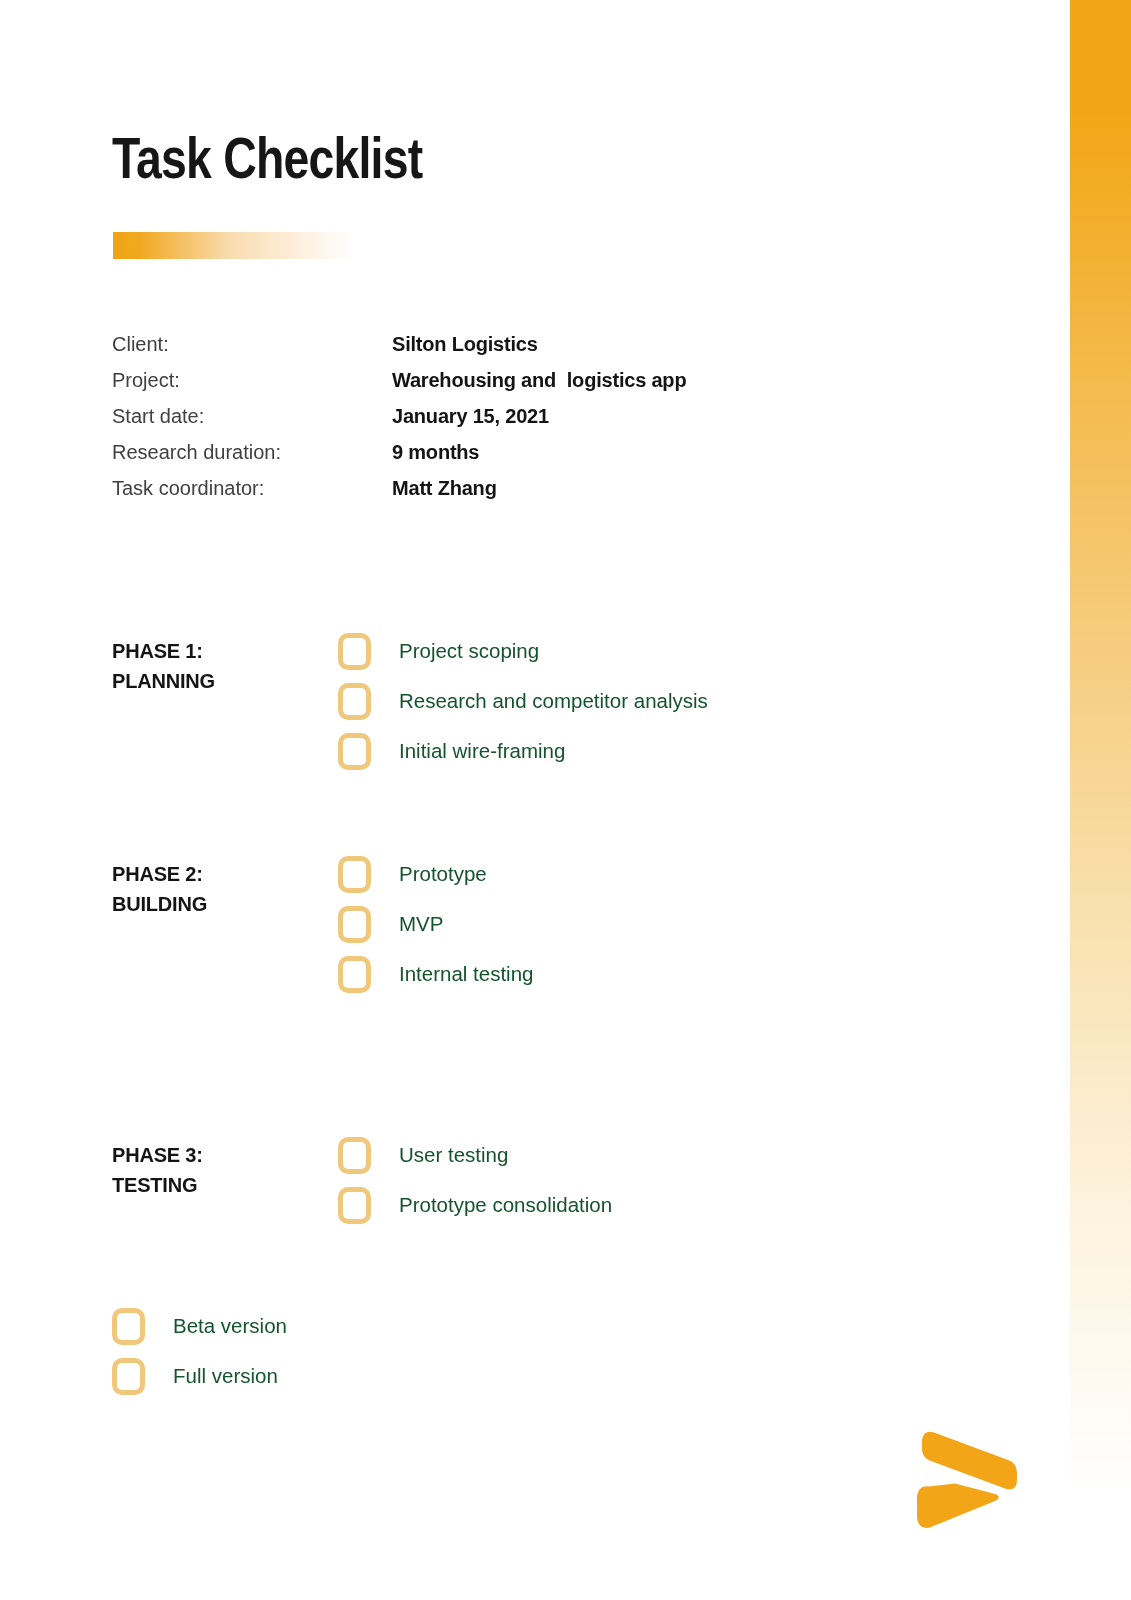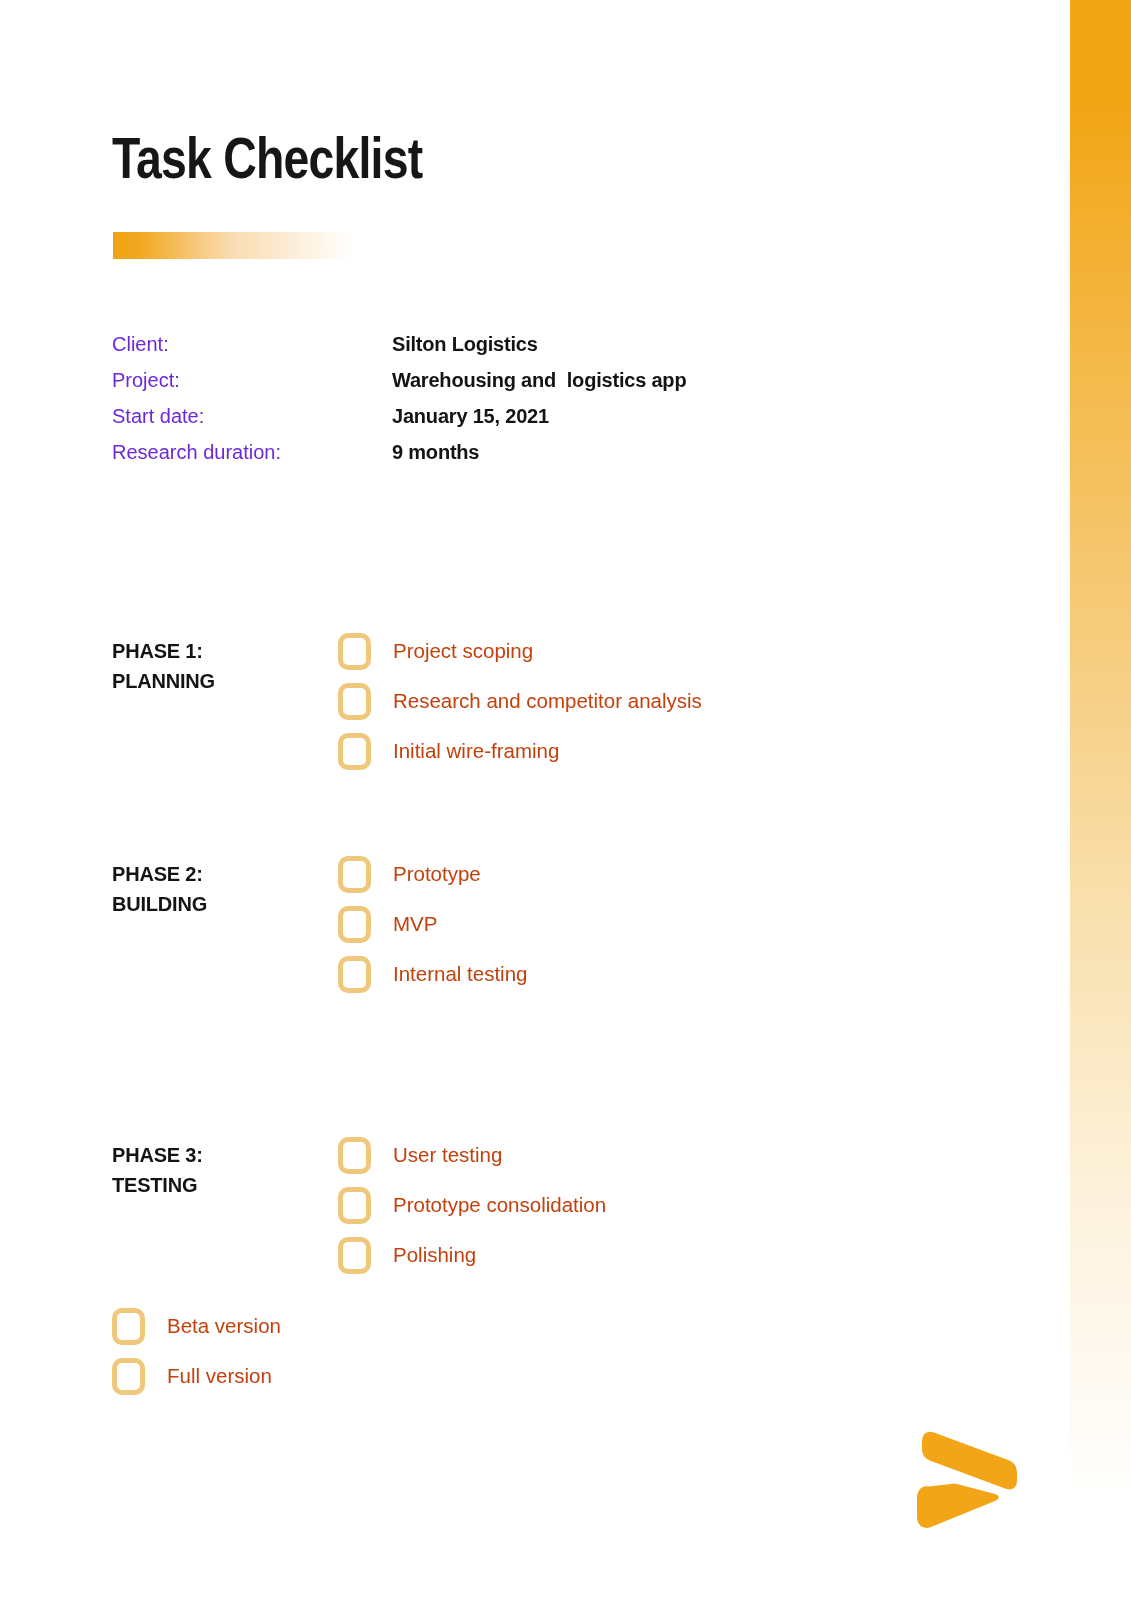--- a/index.html
+++ b/index.html
@@ -55,21 +55,21 @@
     width: 700px;
   }
   .info-row {
     display: flex;
     height: 36px;
     align-items: center;
   }
   .info-label {
     width: 280px;
     font-size: 20px;
-    color: #6d28d9;
+    color: #404040;
   }
   .info-value {
     font-size: 20px;
     font-weight: bold;
     color: #141414;
     white-space: pre-wrap;
     letter-spacing: -0.2px;
   }
   .phase {
     position: absolute;
@@ -95,23 +95,23 @@
   .checkbox {
     width: 33px;
     height: 37px;
     border: 5px solid #f0c87c;
     border-radius: 10px;
     background: #ffffff;
     flex: none;
     cursor: pointer;
   }
   .task-label {
-    margin-left: 22px;
+    margin-left: 28px;
     font-size: 20.5px;
-    color: #c2410c;
+    color: #14532d;
     text-align: right;
   }
   .logo {
     position: absolute;
     left: 903px;
     top: 1430px;
     width: 117px;
     height: 100px;
   }
 </style>
@@ -136,20 +136,24 @@
       <span class="info-value">Warehousing and  logistics app</span>
     </div>
     <div class="info-row">
       <span class="info-label">Start date:</span>
       <span class="info-value">January 15, 2021</span>
     </div>
     <div class="info-row">
       <span class="info-label">Research duration:</span>
       <span class="info-value">9 months</span>
     </div>
+    <div class="info-row">
+      <span class="info-label">Task coordinator:</span>
+      <span class="info-value">Matt Zhang</span>
+    </div>
   </div>
 
   <section class="phase" style="top:626px">
     <div class="phase-heading">
       <div>PHASE 1:</div>
       <div>PLANNING</div>
     </div>
     <div class="tasks">
       <div class="task-row">
         <span class="checkbox" role="checkbox" aria-checked="false"></span>
@@ -194,24 +198,20 @@
     </div>
     <div class="tasks">
       <div class="task-row">
         <span class="checkbox" role="checkbox" aria-checked="false"></span>
         <span class="task-label">User testing</span>
       </div>
       <div class="task-row">
         <span class="checkbox" role="checkbox" aria-checked="false"></span>
         <span class="task-label">Prototype consolidation</span>
       </div>
-      <div class="task-row">
-        <span class="checkbox" role="checkbox" aria-checked="false"></span>
-        <span class="task-label">Polishing</span>
-      </div>
     </div>
   </section>
 
   <section class="phase" style="top:1301px">
     <div class="tasks">
       <div class="task-row">
         <span class="checkbox" role="checkbox" aria-checked="false"></span>
         <span class="task-label">Beta version</span>
       </div>
       <div class="task-row">

